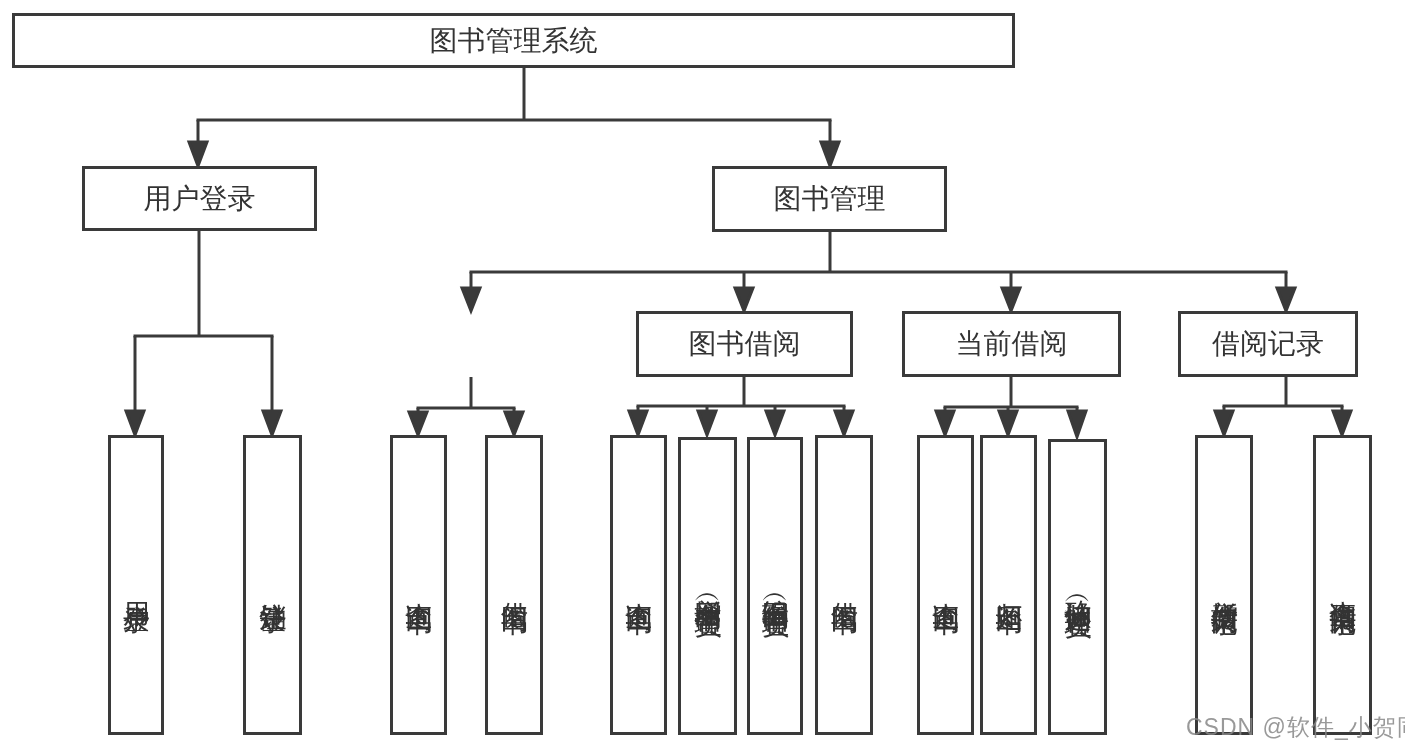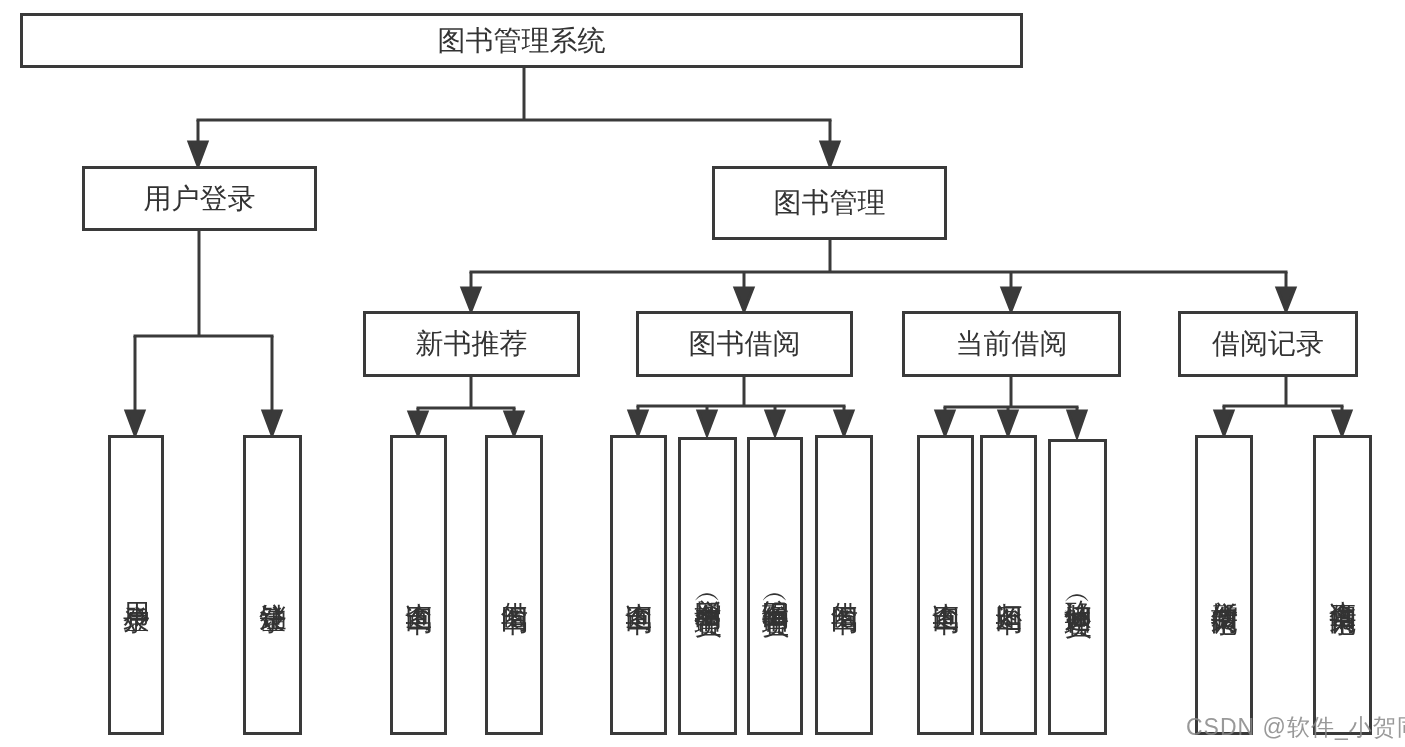--- a/index.html
+++ b/index.html
@@ -117,26 +117,25 @@
         <line x1="1286" y1="377" x2="1286" y2="406" fill="none"></line>
         <line x1="1222.5" y1="406" x2="1343.5" y2="406" fill="none"></line>
         <line x1="1224" y1="406" x2="1224" y2="413" fill="none"></line>
         <polygon points="1215,411 1233,411 1224,435"></polygon>
         <line x1="1342" y1="406" x2="1342" y2="413" fill="none"></line>
         <polygon points="1333,411 1351,411 1342,435"></polygon>
       </g>
     </g>
   </svg>
 
-  <div class="box h" style="left:20px;top:13px;width:1003px;height:55px">图书管理系统</div>
+  <div class="box h" style="left:12px;top:13px;width:1003px;height:55px">图书管理系统</div>
 
   <div class="box h" style="left:82px;top:166px;width:235px;height:65px">用户登录</div>
-  <div class="box h" style="left:712px;top:166px;width:235px;height:74px">图书管理</div>
+  <div class="box h" style="left:712px;top:166px;width:235px;height:66px">图书管理</div>
 
-  <div class="box h" style="left:363px;top:311px;width:217px;height:66px">新书推荐</div>
   <div class="box h" style="left:902px;top:311px;width:219px;height:66px">当前借阅</div>
   <div class="box h" style="left:636px;top:311px;width:217px;height:66px">图书借阅</div>
   <div class="box h" style="left:1178px;top:311px;width:180px;height:66px">借阅记录</div>
 
   <div class="box v" style="left:108px;top:435px;width:56px;height:300px">用户登录</div>
   <div class="box v" style="left:243px;top:435px;width:59px;height:300px">注销登录</div>
 
   <div class="box v" style="left:390px;top:435px;width:57px;height:300px">查询图书</div>
   <div class="box v" style="left:485px;top:435px;width:58px;height:300px">借阅图书</div>
 

